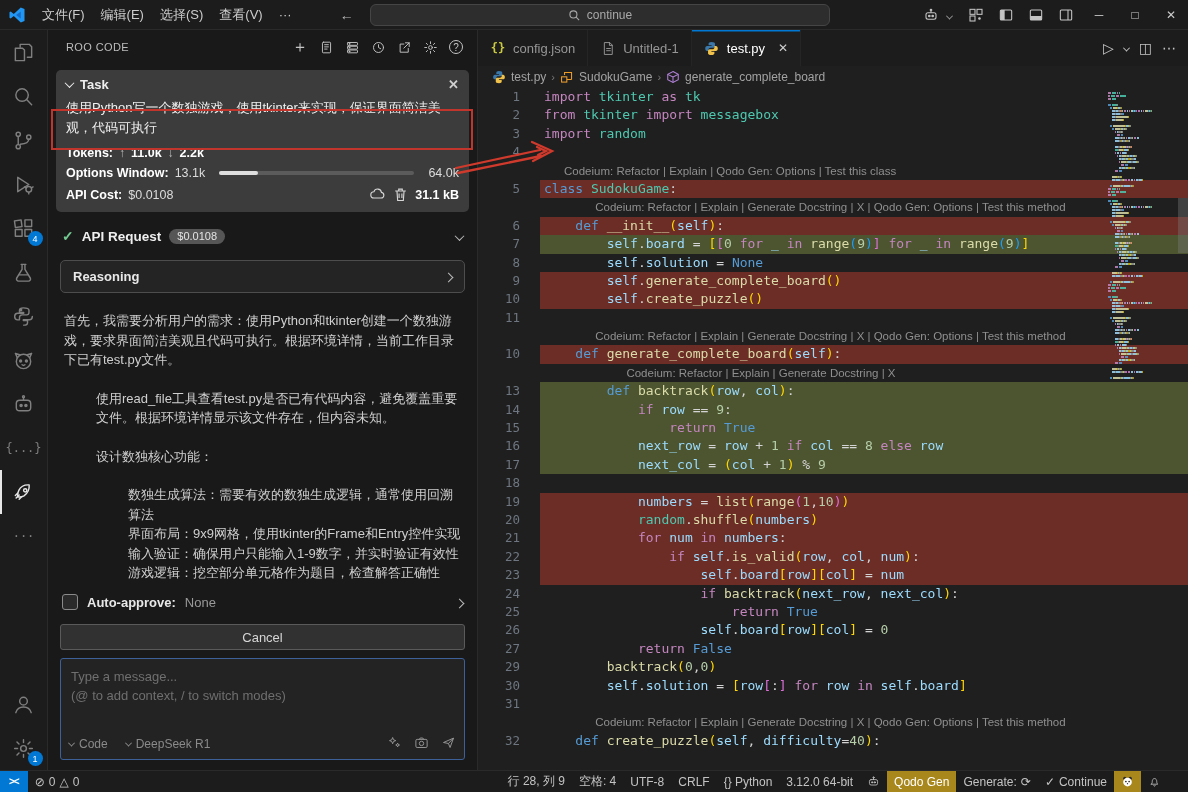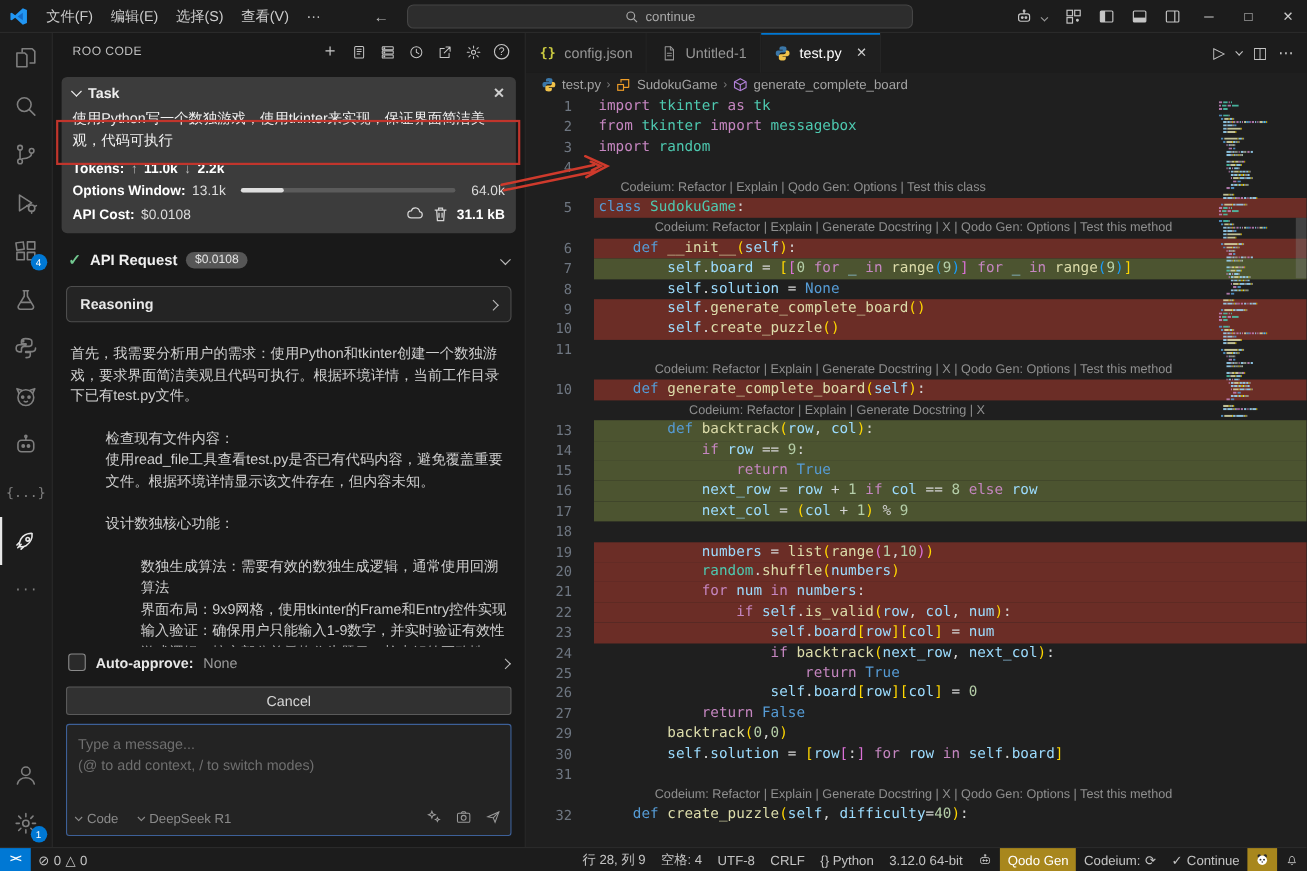--- a/index.html
+++ b/index.html
@@ -130,21 +130,21 @@
   .scroll-thumb { position:absolute; right:0; top:110px; width:10px; height:55px; background:rgba(130,130,130,.35); z-index:6; }
 
   
   .statusbar { position:absolute; left:0; right:0; bottom:0; height:22px; background:#1c1c1c;
     border-top:1px solid #2a2a2a; display:flex; align-items:center; font-size:12px; color:#c3c3c3; z-index:40; }
   .sb-remote { height:22px; padding:0 9px; background:#0078d4; color:#fff; display:flex; align-items:center;
     font-size:10px; font-weight:bold; letter-spacing:-1px; }
   .sb-item { display:flex; align-items:center; gap:4px; padding:0 7px; height:22px; cursor:pointer; }
   .sb-item svg { width:13px; height:13px; }
   .sb-item.gold { background:#a8871d; color:#ffffff; }
-  .sb-right { margin-left:auto; display:flex; align-items:flex-start; padding-right:0; }
+  .sb-right { margin-left:auto; display:flex; align-items:flex-start; padding-right:20px; }
 
   
   .anno-rect { position:absolute; left:51px; top:109px; width:422px; height:41px;
     border:2.5px solid #c1352c; z-index:50; pointer-events:none; }
   .anno-arrow { position:absolute; left:440px; top:130px; width:130px; height:60px; z-index:50; pointer-events:none; }
   .watermark { position:absolute; right:28px; bottom:22px; font-size:37px; font-weight:bold; color:#ffffff;
     z-index:60; pointer-events:none; text-shadow:0 1px 3px rgba(0,0,0,.45); letter-spacing:1px; }
 </style>
 </head>
 <body>
@@ -408,21 +408,20 @@
       <span class="chv-wrap"><span class="chv down"></span></span>
     </div>
 
     <div class="reason-box">
       <span class="lbl">Reasoning</span>
       <span style="color:#bbb"><span class="chv right"></span></span>
     </div>
 
     <div class="reason-text" id="reason-text">
         <div class="rp sp" style="padding-left: 0px;">首先，我需要分析用户的需求：使用Python和tkinter创建一个数独游戏，要求界面简洁美观且代码可执行。根据环境详情，当前工作目录下已有test.py文件。</div>
-        <div class="rp" style="padding-left: 32px;">检查现有文件内容：</div>
         <div class="rp sp" style="padding-left: 32px;">使用read_file工具查看test.py是否已有代码内容，避免覆盖重要文件。根据环境详情显示该文件存在，但内容未知。</div>
         <div class="rp sp" style="padding-left: 32px;">设计数独核心功能：</div>
         <div class="rp" style="padding-left: 64px;">数独生成算法：需要有效的数独生成逻辑，通常使用回溯算法</div>
         <div class="rp" style="padding-left: 64px;">界面布局：9x9网格，使用tkinter的Frame和Entry控件实现</div>
         <div class="rp" style="padding-left: 64px;">输入验证：确保用户只能输入1-9数字，并实时验证有效性</div>
         <div class="rp" style="padding-left: 64px;">游戏逻辑：挖空部分单元格作为题目，检查解答正确性</div>
       </div>
 
     <div class="autoapprove">
       <span class="cb"></span>
@@ -699,21 +698,21 @@
               <circle cx="14.5" cy="13.5" r="1.2" fill="currentColor"></circle>
               <path d="M12 8.5V5.5"></path>
               <circle cx="12" cy="4.5" r="1.2"></circle>
             </svg>
           </span>
         </div>
         <div class="sb-item gold">
           <span>Qodo Gen</span>
         </div>
         <div class="sb-item">
-          <span>Codeium:</span>
+          <span>Generate:</span>
           <span><span style="font-size:12px;">⟳</span></span>
         </div>
         <div class="sb-item">
           <span style="display: flex;">
             <span style="color:#c3c3c3;">✓</span>
           </span>
           <span>Continue</span>
         </div>
         <div class="sb-item gold">
           <span style="display: flex;">

